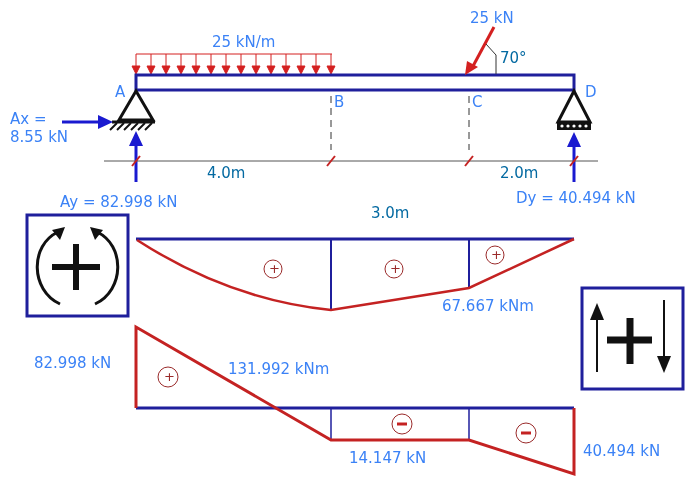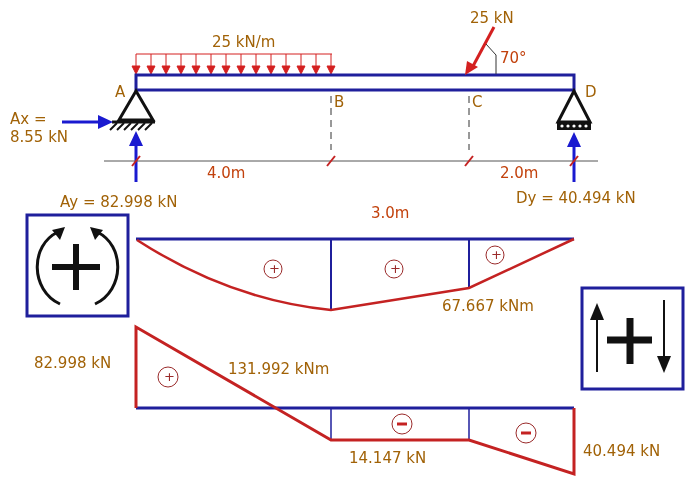--- a/index.html
+++ b/index.html
@@ -1,20 +1,20 @@
 <!DOCTYPE html>
 <html><head>
 <meta charset="utf-8">
 <style>
   html, body { margin: 0; padding: 0; background: #ffffff; }
   body { width: 696px; height: 483px; position: relative; overflow: hidden;
          font-family: "DejaVu Sans", "Liberation Sans", sans-serif; }
   svg { position: absolute; left: 0; top: 0; }
-  .lbl { position: absolute; font-size: 15px; color: #a16207; white-space: nowrap; line-height: 16px; }
-  .blue { color: #c2410c; }
+  .lbl { position: absolute; font-size: 15px; color: #3b82f6; white-space: nowrap; line-height: 16px; }
+  .blue { color: #0369a1; }
   .pt { position: absolute; font-size: 15px; color: #1a1a1a; line-height: 16px; }
 </style>
 </head>
 <body>
 
 <svg width="696" height="483" viewBox="0 0 696 483">
   <defs>
     <marker id="redArrow" markerWidth="8" markerHeight="8" refX="4" refY="7" orient="auto" markerUnits="userSpaceOnUse">
       <path d="M0,0 L8,0 L4,8 Z" fill="#d42020"></path>
     </marker>

